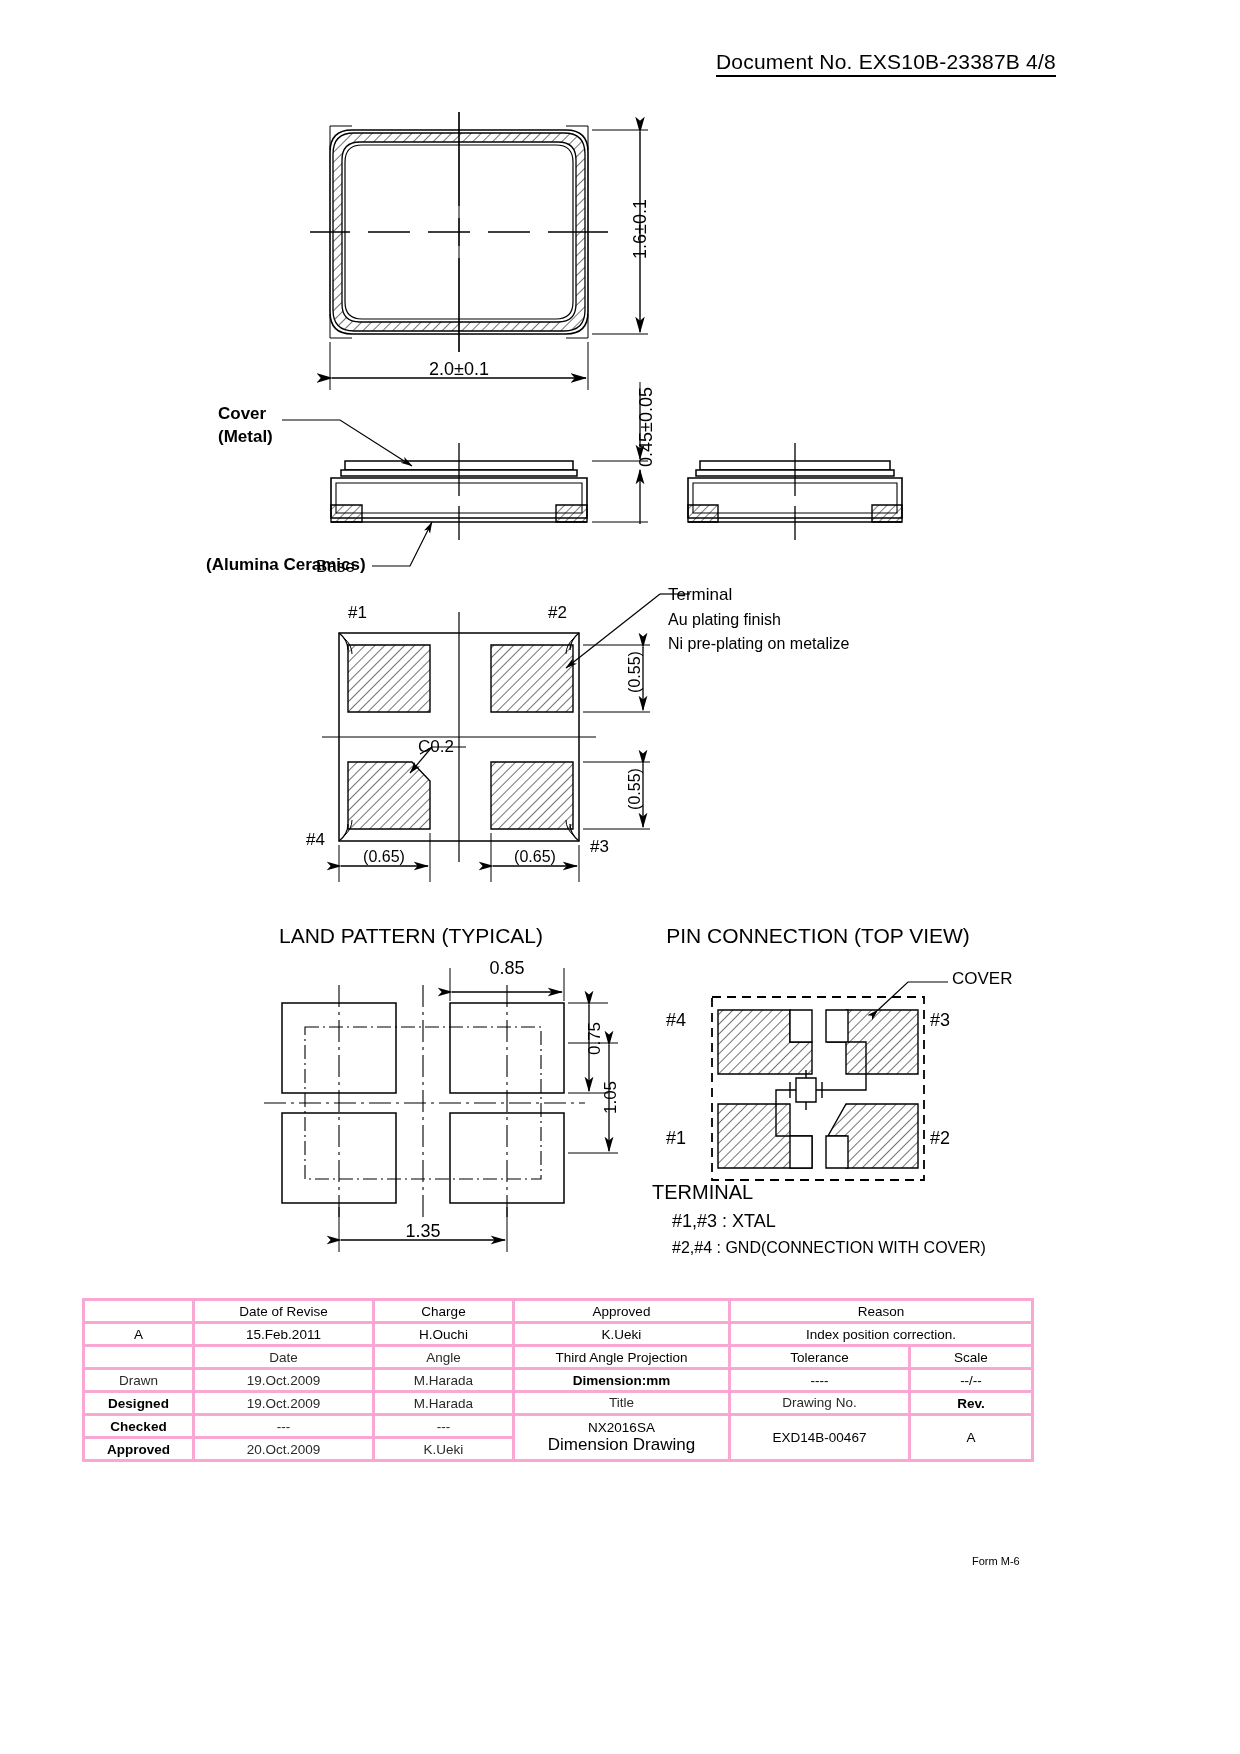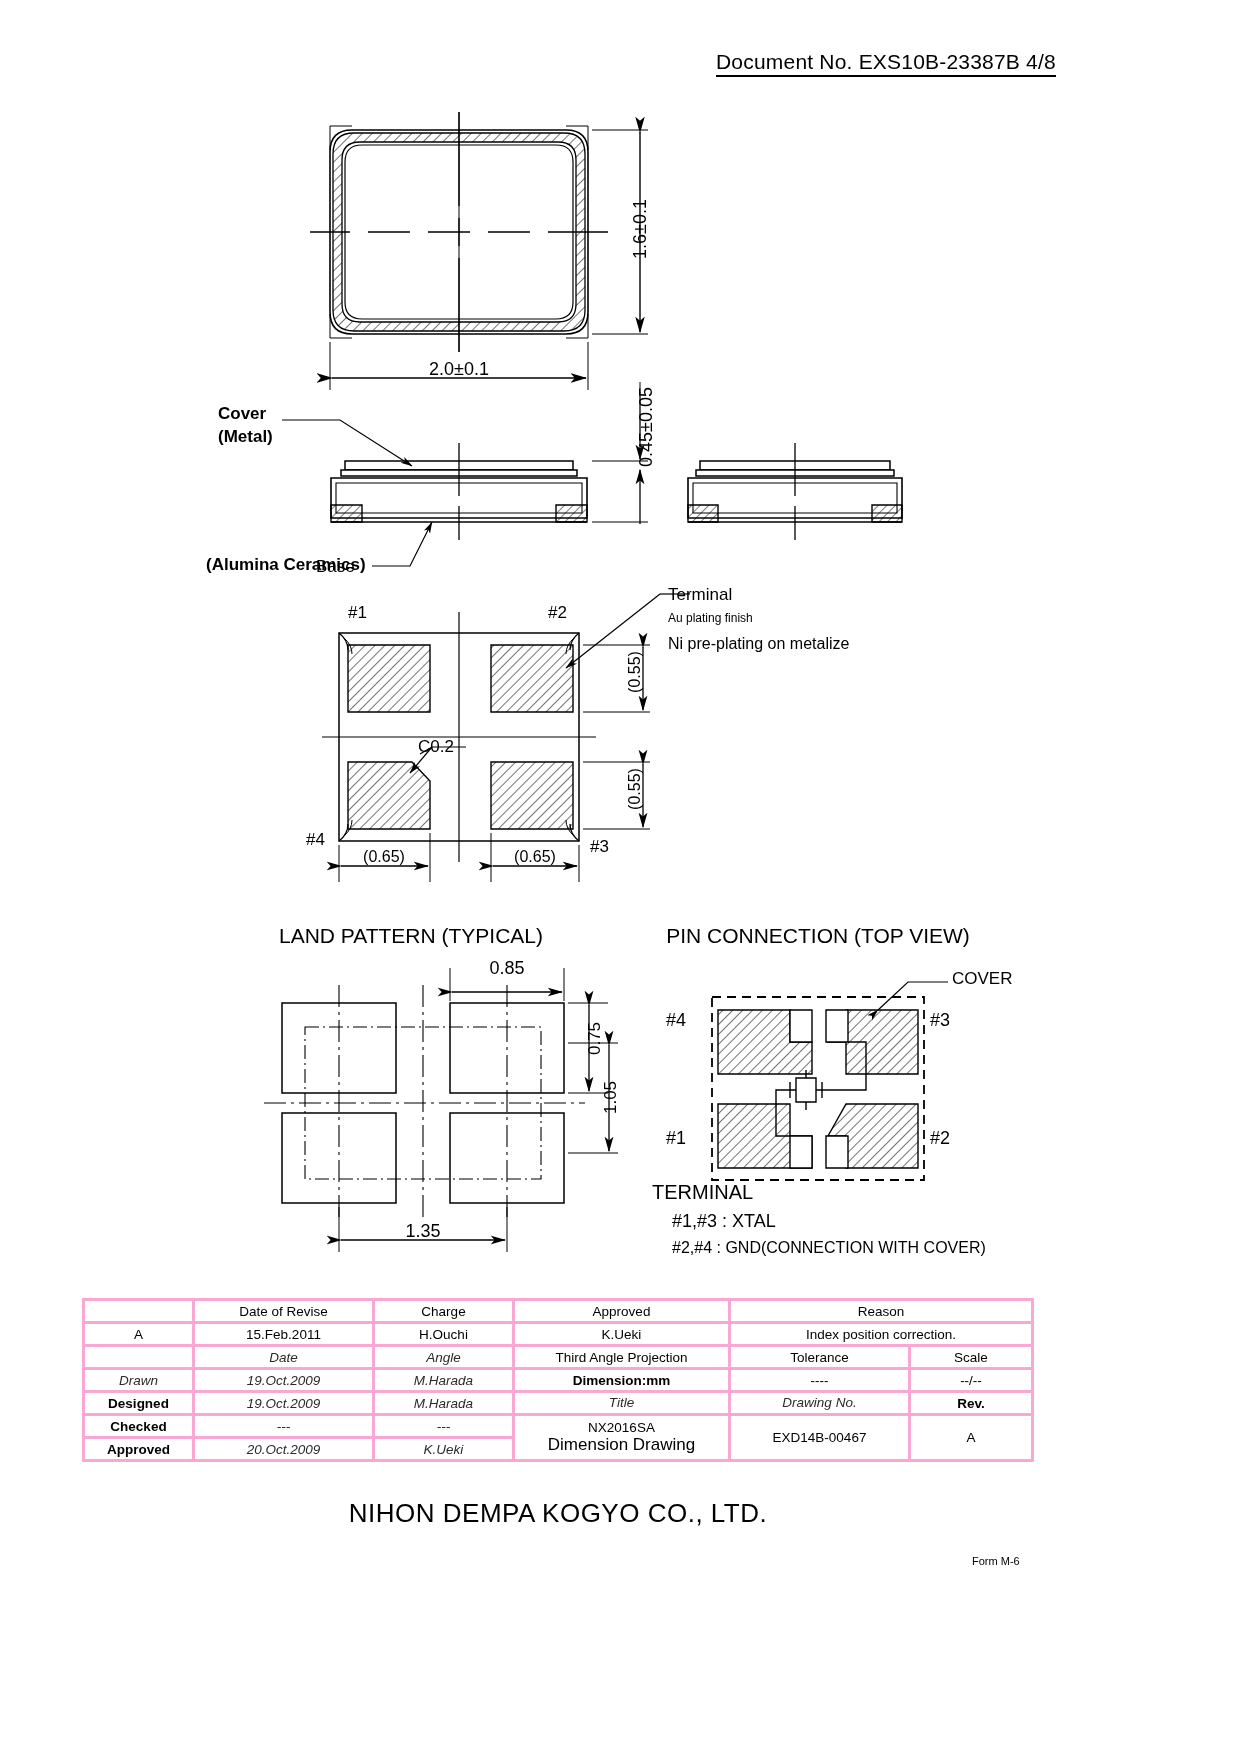--- a/index.html
+++ b/index.html
@@ -10,21 +10,21 @@
   .ctr{transform:translateX(-50%);}
   .rot{transform-origin:center center;transform:rotate(-90deg);}
   .hdr{font-size:21px;letter-spacing:.2px;border-bottom:2px solid #000;padding-bottom:3px;}
   svg{position:absolute;left:0;top:0;overflow:visible;}
   
   #titleblock{position:absolute;left:82px;top:1298px;width:952px;border:2.5px solid #000;
               border-collapse:collapse;}
   #titleblock td{border:3px solid #f9a8d4;font-size:13.5px;text-align:center;padding:2px 3px;
                  height:23px;box-sizing:border-box;}
   .b{font-weight:bold;}
-  .sm{font-size:12px;color:#2a2a2a;font-style:italic;}
+  .sm{font-size:12px;color:#2a2a2a;}
   .lft{text-align:left;padding-left:6px;}
   .big{font-size:19px;}
   .foot{position:absolute;font-size:11px;}
   .co{position:absolute;font-size:26px;letter-spacing:.5px;}
 </style>
 </head>
 <body>
 
 <div class="pg">
 
@@ -201,21 +201,21 @@
   <div class="t" style="left:348px;top:604px;font-size:17px;">#1</div>
   <div class="t" style="left:548px;top:604px;font-size:17px;">#2</div>
   <div class="t" style="left:590px;top:838px;font-size:17px;">#3</div>
   <div class="t" style="left:306px;top:831px;font-size:17px;">#4</div>
   <div class="t" style="left:418px;top:738px;font-size:17px;">C0.2</div>
   <div class="t rot" style="left:614px;top:664px;font-size:16px;">(0.55)</div>
   <div class="t rot" style="left:614px;top:781px;font-size:16px;">(0.55)</div>
   <div class="t ctr" style="left:384px;top:849px;font-size:16px;">(0.65)</div>
   <div class="t ctr" style="left:535px;top:849px;font-size:16px;">(0.65)</div>
   <div class="t" style="left:668px;top:586px;font-size:17px;">Terminal</div>
-  <div class="t" style="left:668px;top:612px;font-size:12px;">Au plating finish</div>
+  <div class="t" style="left:668px;top:612px;font-size:16px;">Au plating finish</div>
   <div class="t" style="left:668px;top:636px;font-size:16px;">Ni pre-plating on metalize</div>
 
   <div class="t ctr" style="left:411px;top:925px;font-size:21px;">LAND PATTERN (TYPICAL)</div>
   <div class="t ctr" style="left:507px;top:959px;font-size:18px;">0.85</div>
   <div class="t rot" style="left:578px;top:1030px;font-size:17px;">0.75</div>
   <div class="t rot" style="left:594px;top:1089px;font-size:17px;">1.05</div>
   <div class="t ctr" style="left:423px;top:1222px;font-size:18px;">1.35</div>
 
   <div class="t ctr" style="left:818px;top:925px;font-size:21px;">PIN CONNECTION (TOP   VIEW)</div>
   <div class="t" style="left:952px;top:970px;font-size:17px;">COVER</div>
@@ -279,16 +279,15 @@
       <td class="big" colspan="2" rowspan="2" style="border-top:none;width:90px">A</td>
     </tr>
     <tr>
       <td class="lft b">Approved</td>
       <td class="sm">20.Oct.2009</td>
       <td class="sm">K.Ueki</td>
     </tr>
   </tbody>
     </table>
 
-  <div class="co ctr" style="left:558px;top:1498px;">NIHON DEMPA KOGYO CO., LTD.</div>
   <div class="foot" style="left:972px;top:1555px;">Form M-6</div>
 
 </div>
 
 </body></html>

